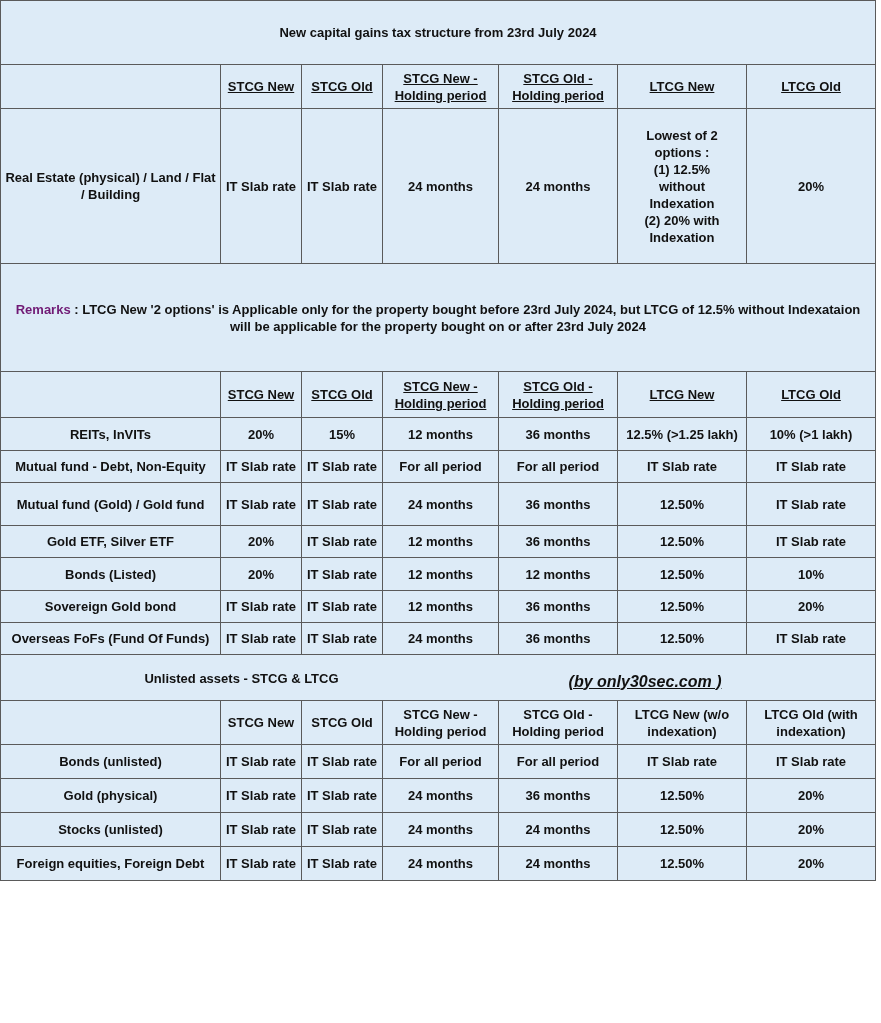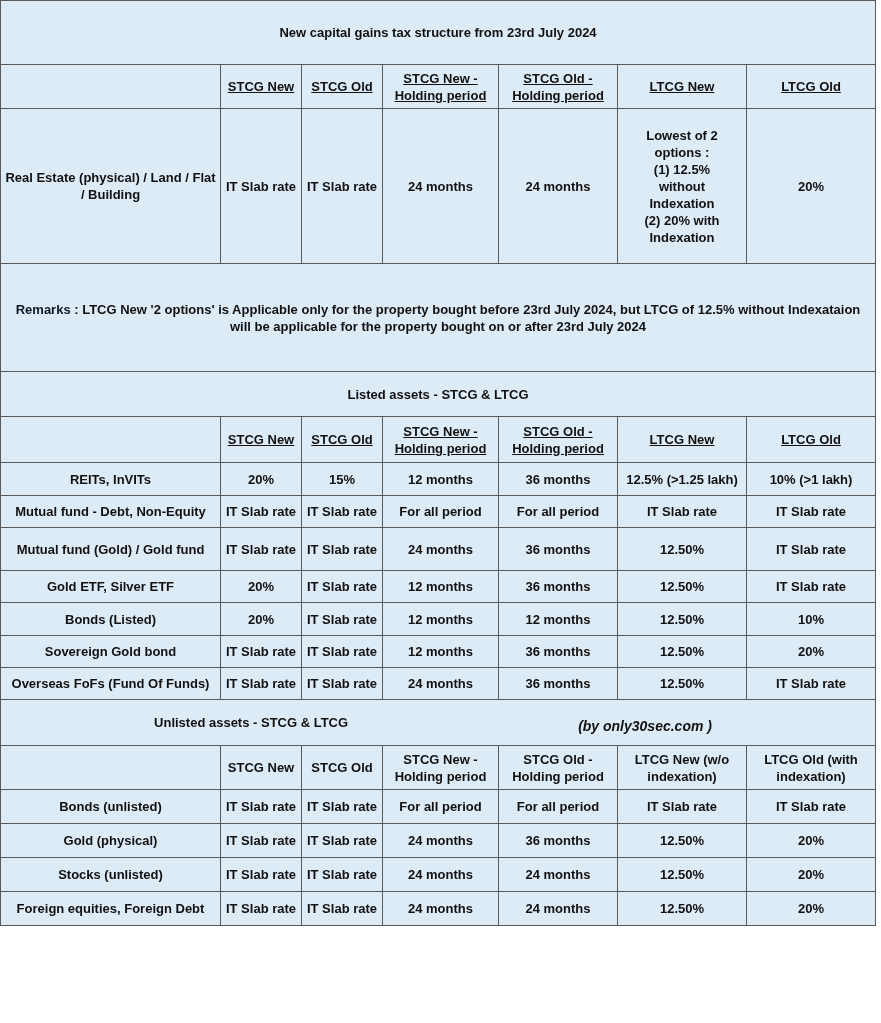--- a/index.html
+++ b/index.html
@@ -33,24 +33,24 @@
   td.section-cell {
     background: #E2EFDA;
     font-size: 27px;
     line-height: 32px;
   }
   td.remarks-cell {
     font-size: 21px;
     line-height: 34px;
     padding: 2px 6px;
   }
-  .remarks-label { color: #0f172a; }
+  .remarks-label { color: #701a75; }
   .hdr-u span.u { text-decoration: underline; }
   td.ltcg-multi { text-align: left; line-height: 22px; padding: 2px 4px; }
-  .byline { font-size: 14px; font-style: italic; font-weight: bold; position: relative; left: 110px; top: 4px; }
+  .byline { font-size: 16px; font-style: italic; font-weight: bold; position: relative; left: 110px; top: 4px; text-decoration: underline; }
   .unlisted-title { position: relative; left: -120px; }
 </style>
 </head>
 <body>
 
 <table class="sheet">
   <colgroup>
     <col style="width:220px">
       <col style="width:81px">
       <col style="width:81px">
@@ -90,23 +90,20 @@
         <span>(2) 20% with</span><br>
         <span>Indexation</span>
       </td>
       <td>20%</td>
     </tr>
 
     <tr style="height:108px">
       <td colspan="7" class="remarks-cell"><span class="remarks-label">Remarks</span><span> : LTCG New '2 options' is Applicable only for the property bought before 23rd July 2024, but LTCG of 12.5% without Indexataion will be applicable for the property bought on or after 23rd July 2024</span></td>
     </tr>
 
-    <tr style="height:45px">
-      <td colspan="7" class="section-cell">Listed assets - STCG &amp; LTCG</td>
-    </tr>
     <tr style="height:46px" class="hdr-u">
       <td></td>
       <td><span class="u">STCG New</span></td>
       <td><span class="u">STCG Old</span></td>
       <td><span class="u">STCG New -</span><br><span class="u">Holding period</span></td>
       <td><span class="u">STCG Old -</span><br><span class="u">Holding period</span></td>
       <td><span class="u">LTCG New</span></td>
       <td><span class="u">LTCG Old</span></td>
     </tr>
 

